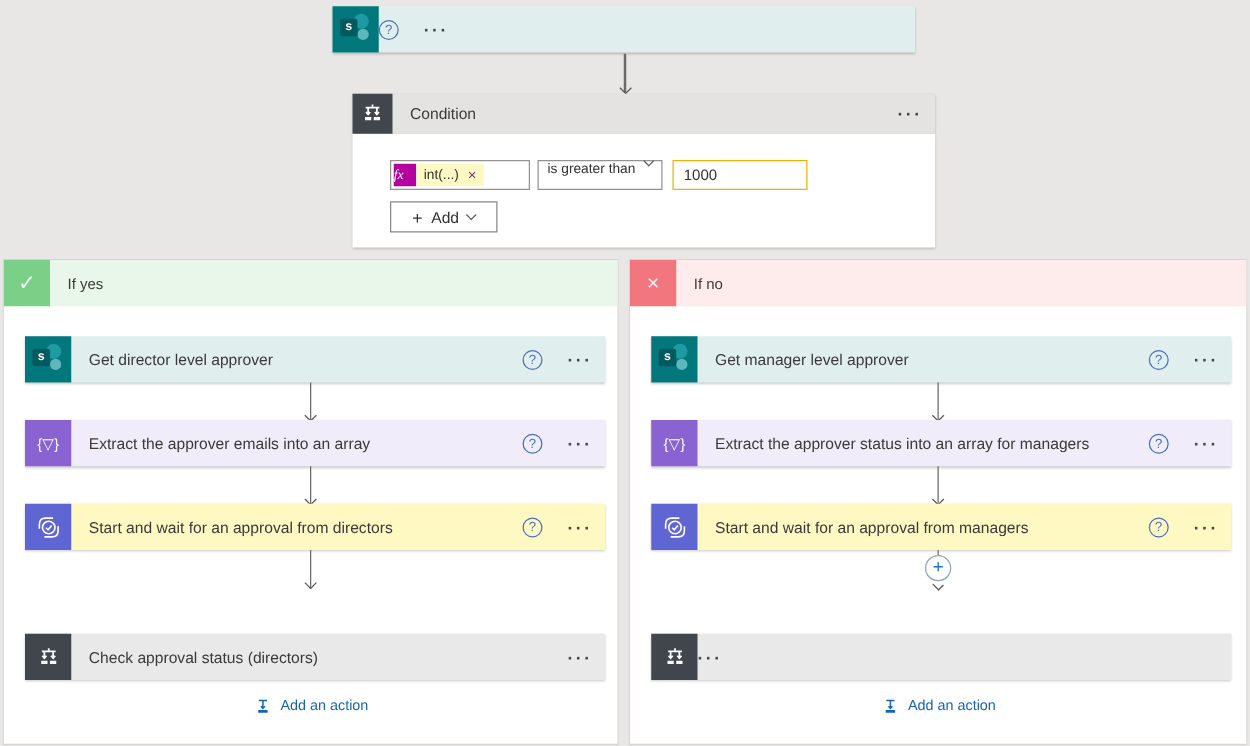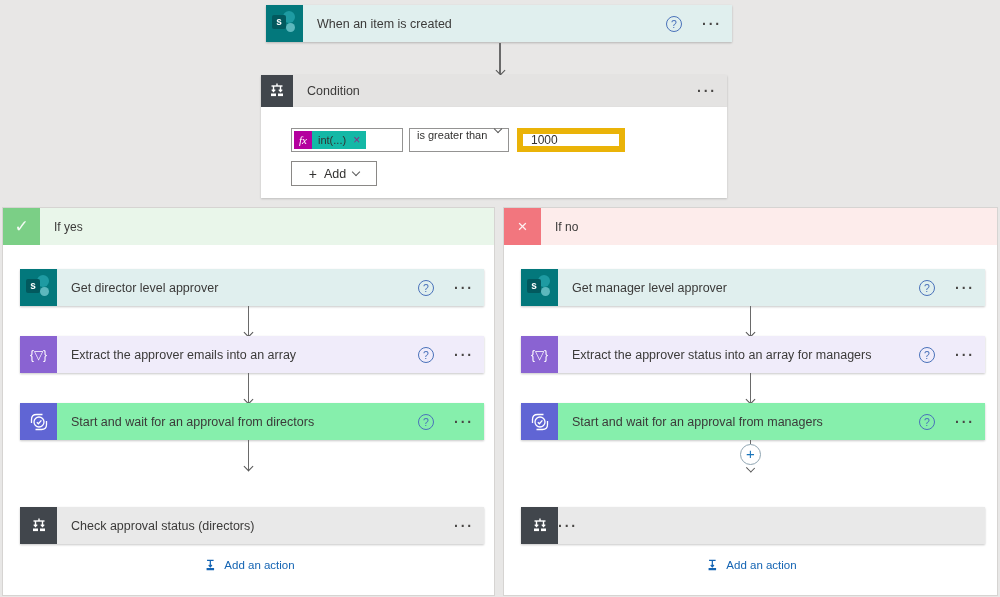--- a/index.html
+++ b/index.html
@@ -13,21 +13,21 @@
   .help-icon { width:16px; height:16px; flex:none; border:1px solid #4a72ba; border-radius:50%; color:#4a72ba;
                font-size:10.5px; line-height:14px; text-align:center; margin-right:20px; cursor:pointer; }
   .more-icon { color:#484644; font-size:14px; font-weight:bold; letter-spacing:2px; margin-right:10px; cursor:pointer; white-space:nowrap; }
 
   .teal-icon   { background:#03787c; }
   .slate-icon  { background:#41464c; }
   .purple-icon { background:#8a63d2; }
   .indigo-icon { background:#6065d4; }
   .teal-body   { background:#e0efee; }
   .lav-body    { background:#f0ecfa; }
-  .ind-body    { background:#86efac; }
+  .ind-body    { background:#fef9c3; }
   .gray-body   { background:#e9e9e9; }
 
   
   .sp-c1 { position:absolute; left:17px; top:6px;  width:12px; height:12px; border-radius:50%; background:#1e9ba2; }
   .sp-c2 { position:absolute; left:20px; top:18px; width:9px;  height:9px;  border-radius:50%; background:#5cb8bd; }
   .sp-s  { position:absolute; left:6px;  top:10px; width:14px; height:14px; background:#02595e; color:#fff;
            font-size:10px; font-weight:bold; text-align:center; line-height:14px; border-radius:2px; }
 
   .brace-glyph { color:#fff; font-size:12px; letter-spacing:0; }
 
@@ -36,36 +36,36 @@
   .conn .line { width:1.5px; flex:1; background:#6a6a6a; }
   .conn .head { width:7px; height:7px; border-right:1.8px solid #555; border-bottom:1.8px solid #555;
                 transform:rotate(45deg); margin-top:-7px; }
   .plus-circle { width:21px; height:21px; border-radius:50%; border:1px solid #8fa5b2; background:#fff;
                  color:#1b75bb; font-size:15px; line-height:18px; text-align:center; cursor:pointer; flex:none; }
 
   
   #trigger { position:absolute; left:266px; top:5px; width:466px; }
 
   
-  #condition { position:absolute; left:261px; top:75px; width:466px; }
+  #condition { position:absolute; left:282px; top:75px; width:466px; }
   #cond-header { height:32px; }
   #cond-header .step-icon { width:32px; height:32px; }
   #cond-header { background:#e4e3e2; }
   #cond-body { background:#fff; height:91px; box-shadow:0 1px 2px rgba(0,0,0,.18); padding:21px 0 0 30px; }
   .cond-row { display:flex; align-items:center; }
   .token-box { width:112px; height:24px; border:1px solid #949392; background:#fff; display:flex; align-items:center; padding:2px; }
-  .fx-badge { width:18px; height:18px; background:#b4009e; color:#fff; flex:none; text-align:center; line-height:18px;
+  .fx-badge { width:18px; height:18px; background:#b4009e; color:#fff; flex:none; text-align:left; line-height:18px;
               font-family:"Liberation Serif", serif; font-style:italic; font-size:11px; }
-  .token-pill { background:#14b8a6; height:18px; display:flex; align-items:center; padding:0 6px; font-size:11px; color:#323130; }
+  .token-pill { background:#fef9c3; height:18px; display:flex; align-items:center; padding:0 6px; font-size:11px; color:#323130; }
   .token-x { margin-left:7px; color:#8a2b84; font-size:12px; cursor:pointer; }
   .op-select { width:100px; height:24px; border:1px solid #949392; background:#fff; margin-left:6px; display:flex;
                align-items:flex-start; font-size:11px; color:#323130; padding:0 7px; cursor:pointer; }
   .op-select .op-label { flex:1; }
   .chev { width:6px; height:6px; border-right:1.4px solid #5a5a5a; border-bottom:1.4px solid #5a5a5a; transform:rotate(45deg); margin-top:-3px; }
-  .val-input { width:108px; height:24px; border:6px solid #eab308; margin-left:8px; font-size:12px; color:#323130;
+  .val-input { width:108px; height:24px; border:1px solid #eab308; margin-left:8px; font-size:12px; color:#323130;
                padding:0 8px; font-family:"Liberation Sans", sans-serif; }
   .add-btn { margin-top:9px; width:86px; height:25px; border:1px solid #8a8886; background:#fff; display:flex;
              align-items:center; justify-content:center; gap:7px; font-size:12.5px; color:#323130; cursor:pointer; }
   .add-btn .plus { font-size:14px; color:#323130; }
 
   
   .branch { position:absolute; top:207px; height:389px; background:#fff; border:1px solid #d6d4d2; }
   #branch-yes { left:2px;  width:493px; }
   #branch-no  { left:503px; width:495px; }
   .branch-head { position:absolute; top:0; left:0; right:0; height:37px; display:flex; align-items:center; cursor:pointer; }
@@ -85,21 +85,20 @@
 <body>
 
 <div id="canvas">
 
   <div id="trigger" class="step teal-body">
     <span class="step-icon teal-icon">
       <span class="sp-c1"></span>
         <span class="sp-c2"></span>
         <span class="sp-s">s</span>
     </span>
-    <span class="step-title">When an item is created</span>
     <span class="help-icon">?</span>
     <span class="more-icon">···</span>
   </div>
 
   <div class="conn" style="left:494px; top:43px; height:31px;">
     <span class="line"></span>
       <span class="head"></span>
   </div>
 
   <div id="condition">

